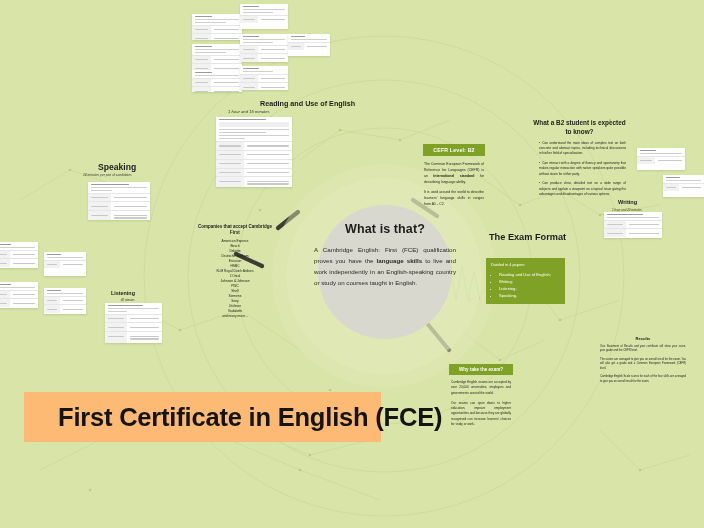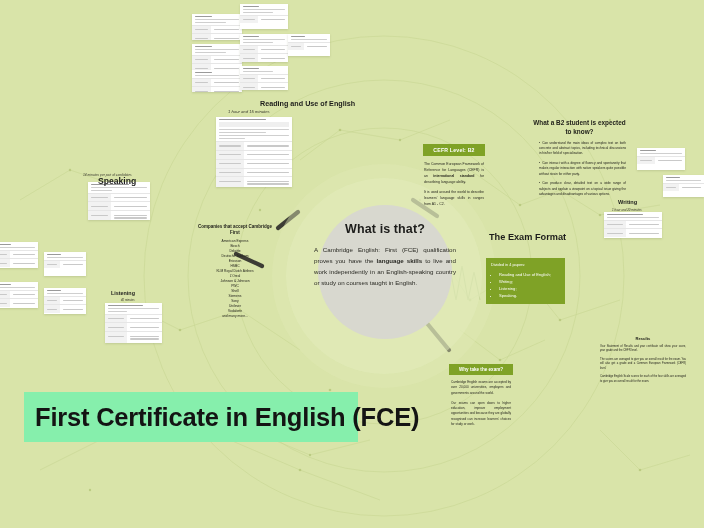--- a/index.html
+++ b/index.html
@@ -37,23 +37,24 @@
   }
   .center-card p{
     margin:0;font-size:6.2px;line-height:1.78;color:#2a2a24;text-align:justify;
     padding:0 4px;
   }
   .center-card p b{font-weight:bold;}
 
   
   .title-banner{
     position:absolute;left:24px;top:392px;width:334px;height:50px;
-    background:#86efac;
+    background:#fdba74;
     display:flex;align-items:center;
     z-index:9;
+    padding-left:23px;
   }
   .title-banner span{
     font-size:25.5px;font-weight:bold;color:#141414;
     padding-left:11px;letter-spacing:-.2px;white-space:nowrap;
   }
 
   
   .gbox{position:absolute;z-index:5;}
   .gbox .ghead{
     background:#7fa226;color:#fff;font-weight:bold;text-align:center;
@@ -106,21 +107,21 @@
   .results h3{font-size:4.1px;}
   .results p{margin:0 0 4px 0;font-size:2.7px;line-height:1.65;text-align:justify;}
 
   .companies{left:193px;top:224px;width:84px;text-align:center;}
   .companies h3{font-size:4.5px;line-height:1.35;margin-bottom:3px;}
   .companies .clist div{font-size:3.3px;line-height:1.52;}
 
   
   .t-reading{left:212px;top:99px;font-size:7.2px;padding-left:48px;}
   .s-reading{left:228px;top:109px;font-size:4.2px;}
-  .t-speaking{left:98px;top:176px;font-size:8.6px;}
+  .t-speaking{left:98px;top:162px;font-size:8.6px;}
   .s-speaking{left:83px;top:173px;font-size:3.3px;}
   .t-listening{left:111px;top:290px;font-size:5.4px;}
   .s-listening{left:121px;top:298px;font-size:2.8px;}
   .t-writing{left:618px;top:199px;font-size:5.6px;}
   .s-writing{left:612px;top:208px;font-size:3px;}
   .t-examformat{left:489px;top:232px;font-size:9.2px;}
 
   
   .doc{
     position:absolute;background:#ffffff;

